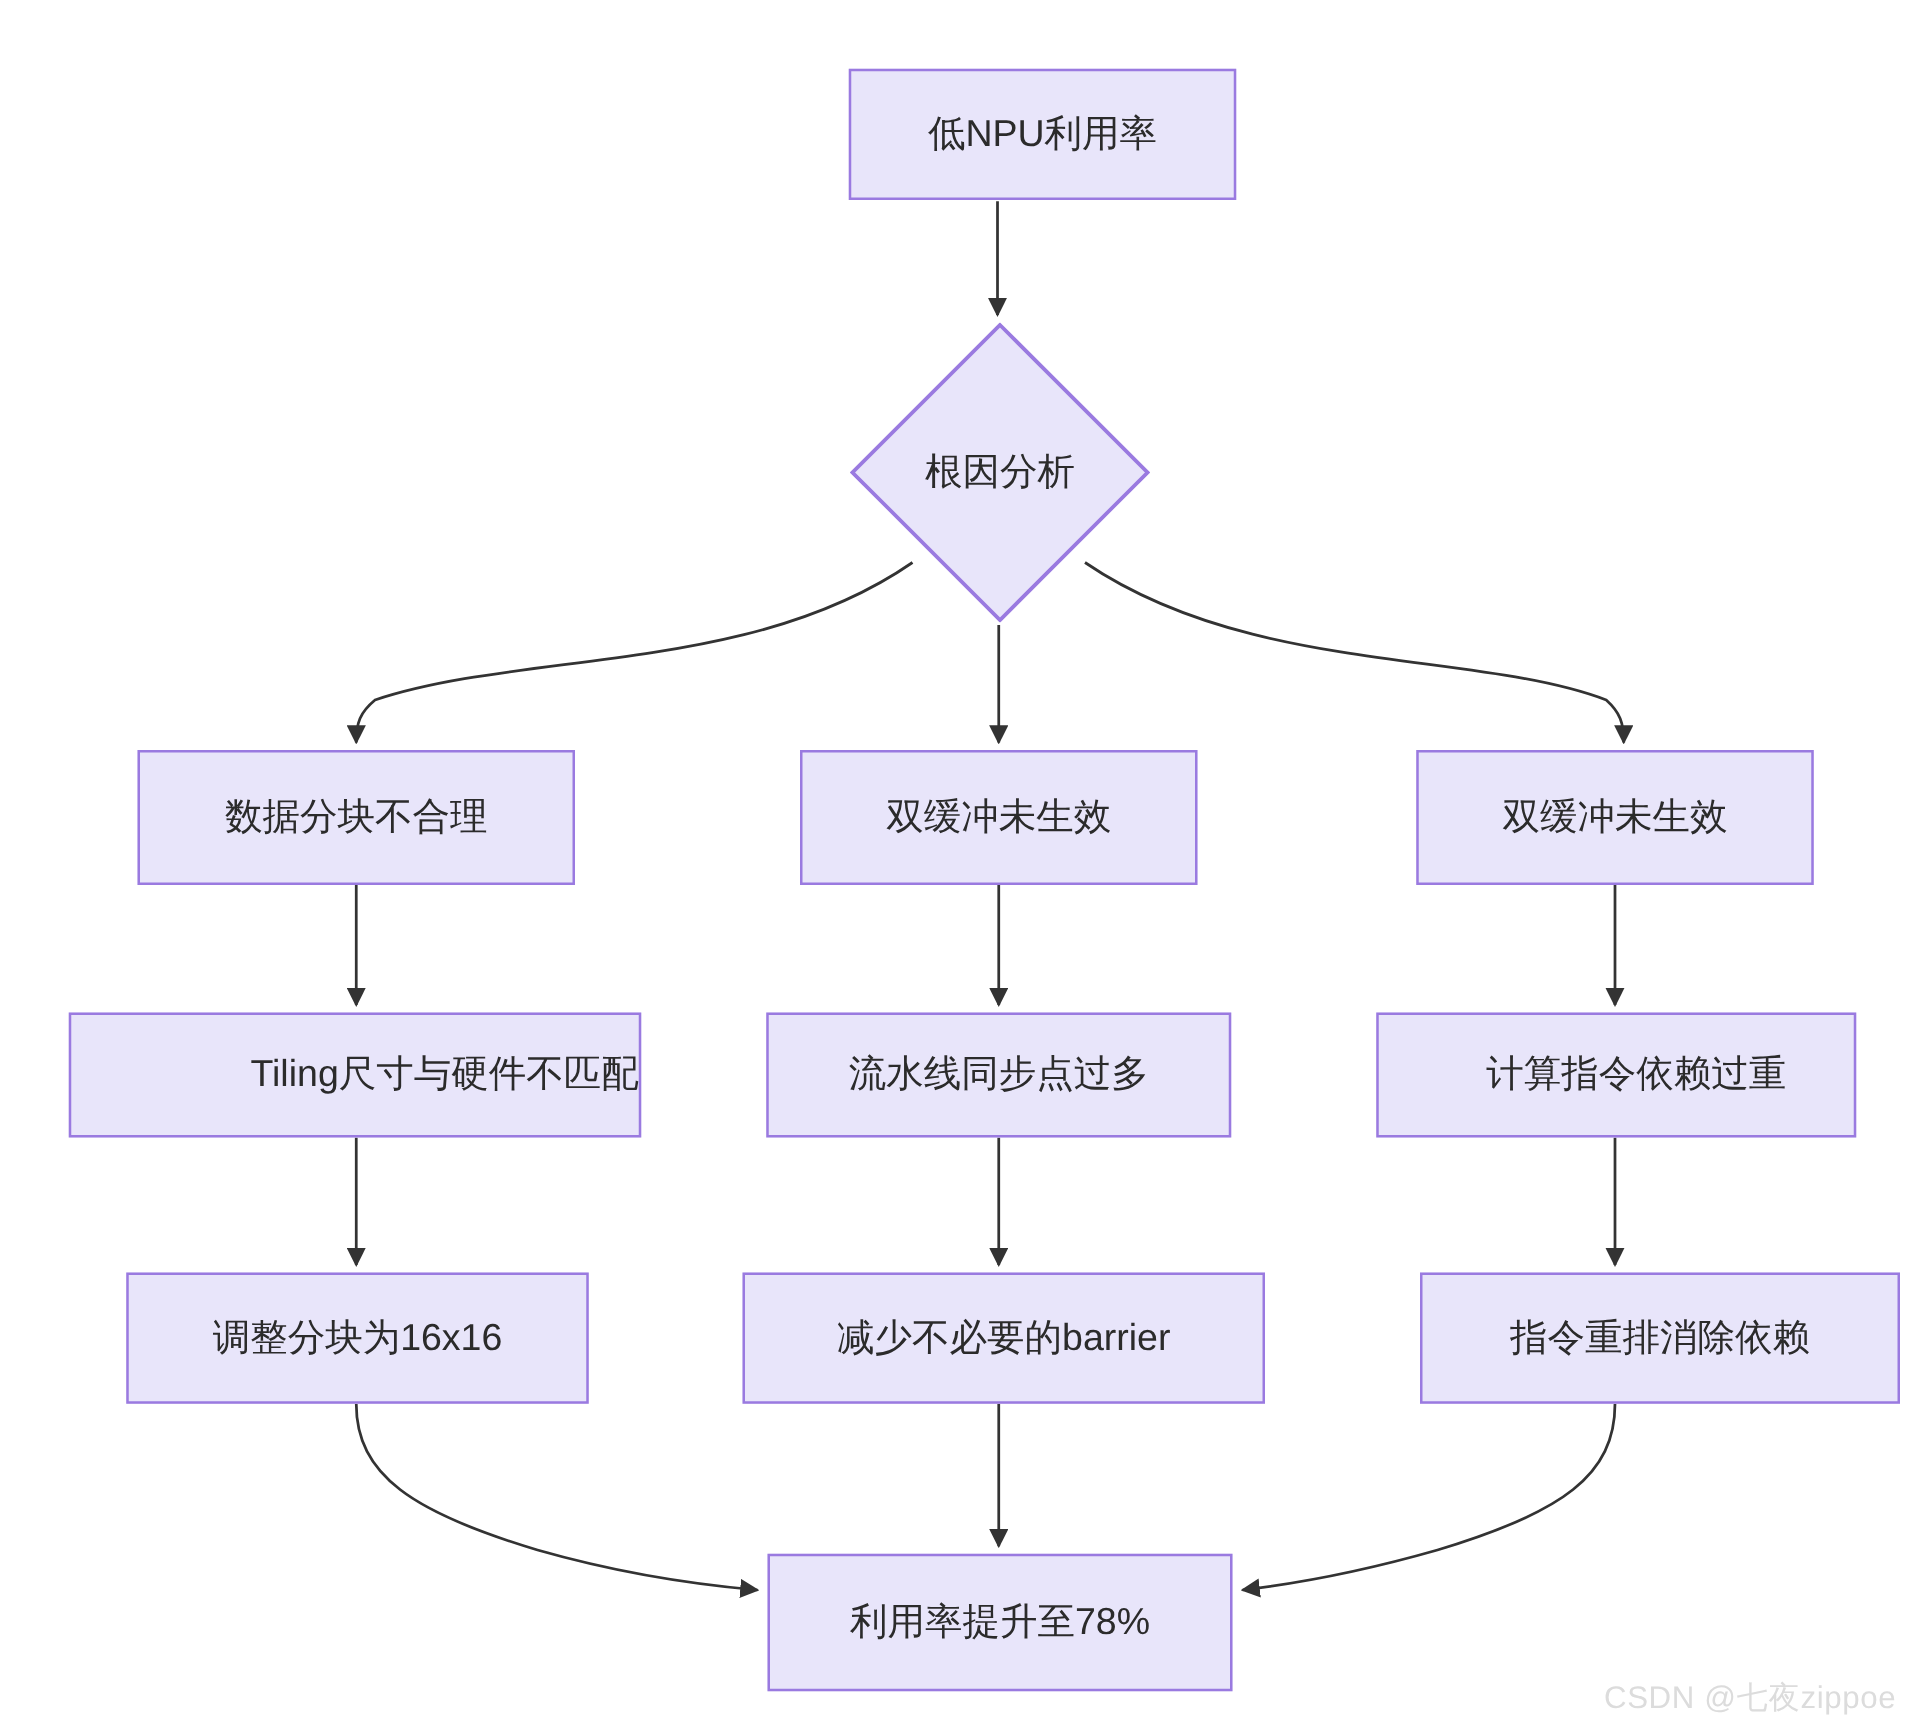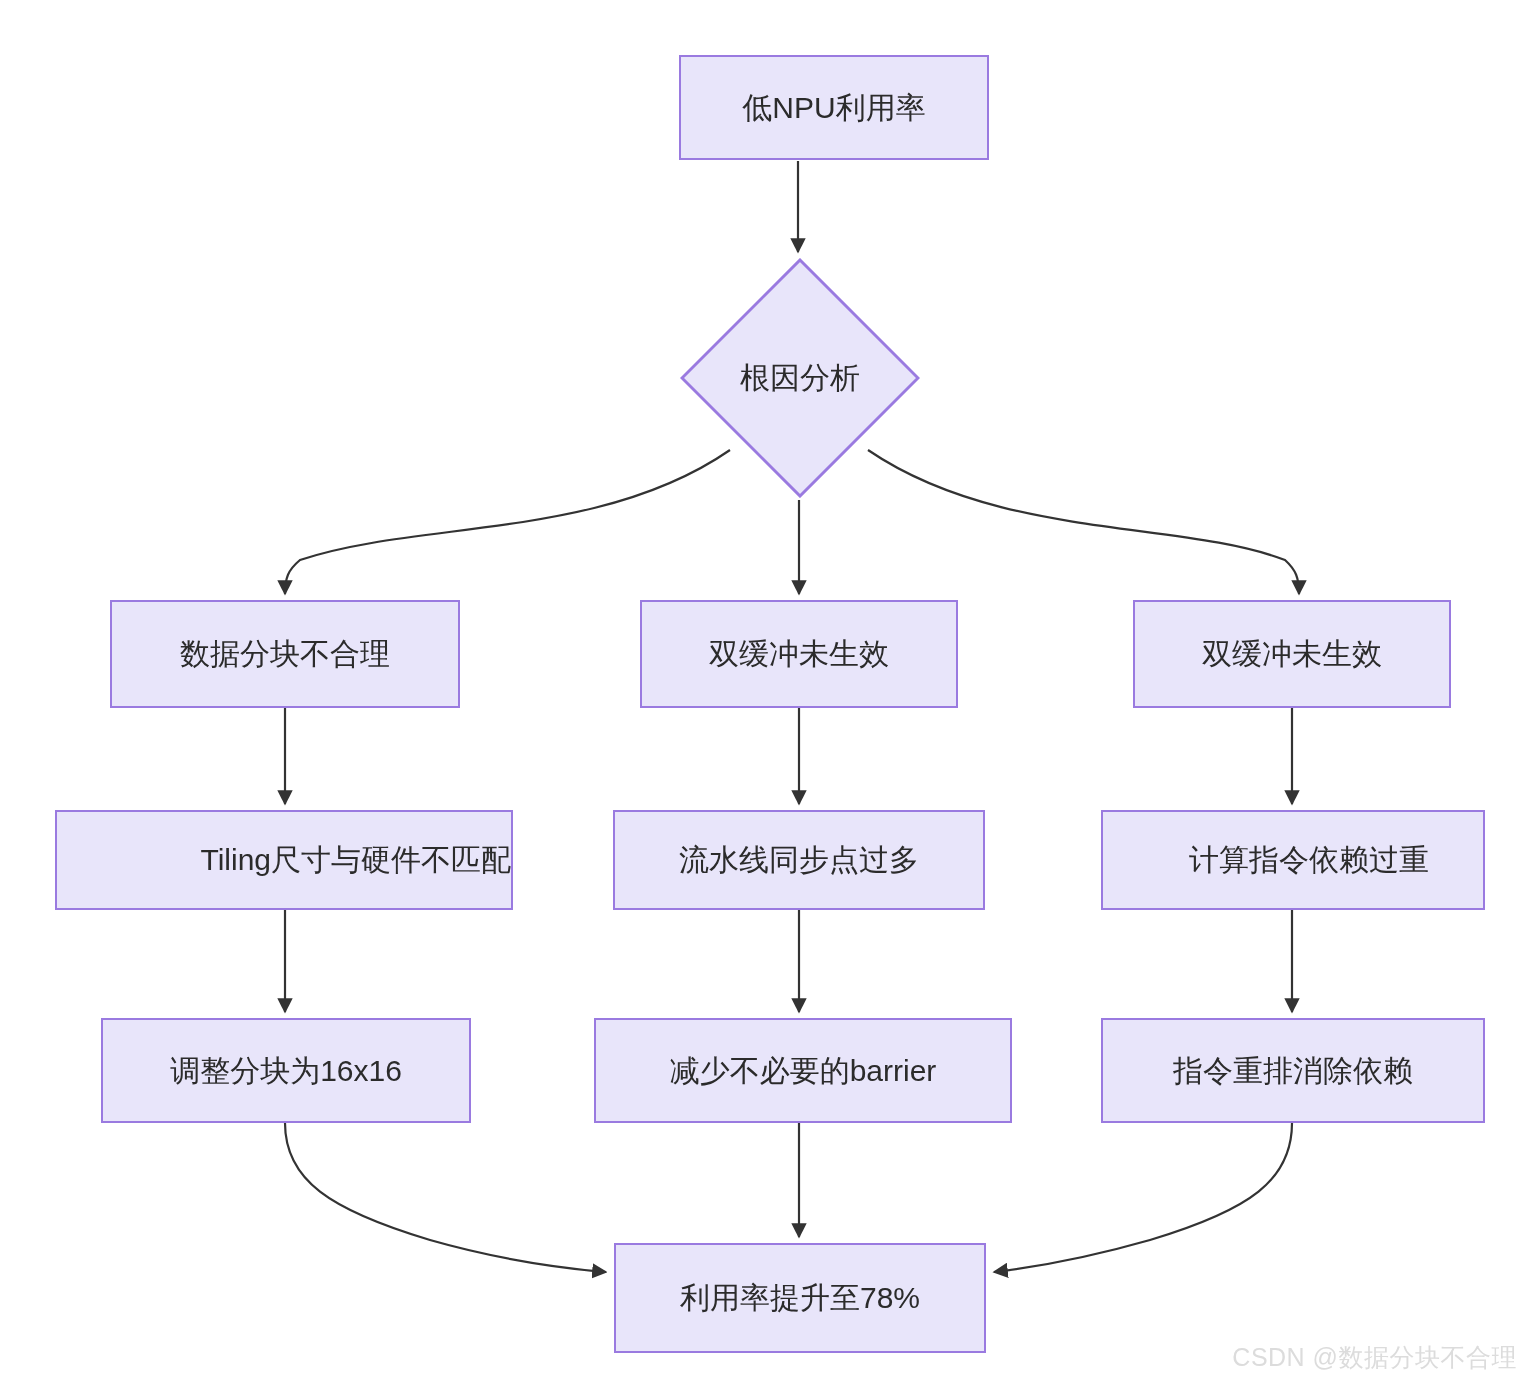--- a/index.html
+++ b/index.html
@@ -129,22 +129,22 @@
   </div>
 
   <div class="node" style="left:101px;top:1018px;width:370px;height:105px;">
     <span>调整分块为16x16</span>
   </div>
 
   <div class="node" style="left:594px;top:1018px;width:418px;height:105px;">
     <span>减少不必要的barrier</span>
   </div>
 
-  <div class="node" style="left:1101px;top:1018px;width:384px;height:105px;">
+  <div class="node" style="left:1136px;top:1018px;width:384px;height:105px;">
     <span>指令重排消除依赖</span>
   </div>
 
   <div class="node" style="left:614px;top:1243px;width:372px;height:110px;">
     <span>利用率提升至78%</span>
   </div>
 
-  <div id="watermark">CSDN @数据分块不合理</div>
+  <div id="watermark">CSDN @七夜zippoe</div>
 </div>
 
 </body></html>

